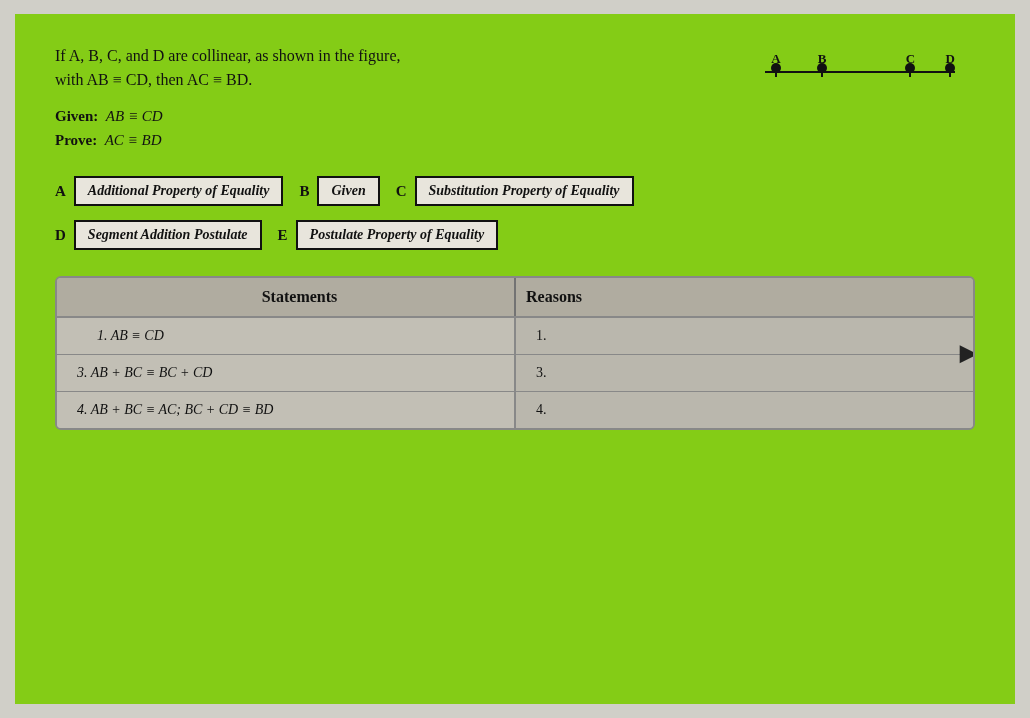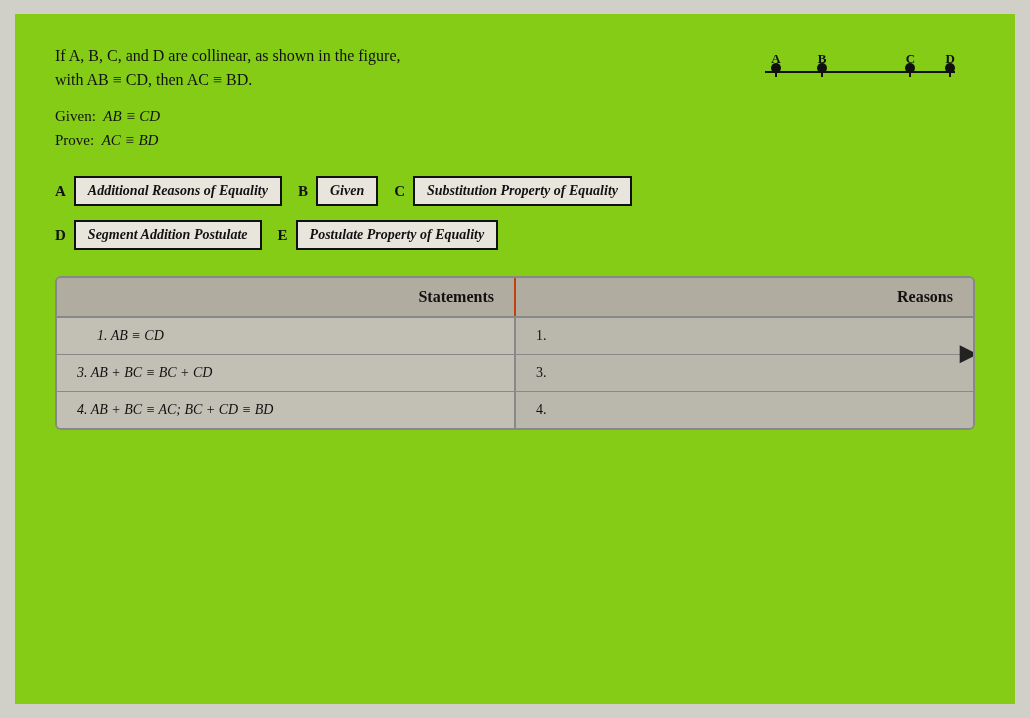--- a/index.html
+++ b/index.html
@@ -136,28 +136,29 @@
       background: #b0aca0;
     }
     .proof-table thead th {
       padding: 10px 20px;
       font-size: 16px;
       font-weight: bold;
       color: #111;
       border-bottom: 2px solid #888;
     }
     .proof-table thead th:first-child {
-      border-right: 2px solid #c2410c;
-      text-align: right;
+      border-right: 2px solid #737373;
+      text-align: center;
       width: 50%;
       padding-left: 48px;
     }
     .proof-table thead th:last-child {
-      text-align: right;
+      text-align: left;
       width: 50%;
+      padding-left: 10px;
     }
     .proof-table tbody tr {
       border-bottom: 1px solid #888;
     }
     .proof-table tbody tr:last-child {
       border-bottom: none;
     }
     .proof-table tbody td {
       padding: 10px 20px;
       font-size: 14px;
@@ -176,21 +177,21 @@
       position: absolute;
       right: -4px;
       top: 50%;
       transform: translateY(-50%);
       font-size: 22px;
       color: #222;
       font-weight: bold;
     }
 
     .italic { font-style: italic; }
-    .bold { font-weight: normal; margin-top: 34px; }
+    .bold { font-weight: bold; margin-top: 34px; }
   </style>
 </head>
 <body>
 
 <div class="page">
 
   <div class="problem-area">
     <div class="problem-text">
       <p>If A, B, C, and D are collinear, as shown in the figure,</p>
       <p>with AB ≡ CD, then AC ≡ BD.</p>
@@ -226,21 +227,21 @@
         <div class="nl-point" style="left: calc(93% - 5px)"></div>
         <div class="nl-tick" style="left: 93%; transform: translateX(-50%)"></div>
       </div>
     </div>
   </div>
 
   <div class="answer-boxes">
 
     <div class="answer-row">
       <span class="answer-label">A</span>
-      <div class="answer-box">Additional Reasons of Equality</div>
+      <div class="answer-box">Additional Property of Equality</div>
       <span class="answer-label" style="margin-left:10px;">B</span>
       <div class="answer-box">Given</div>
       <span class="answer-label" style="margin-left:10px;">C</span>
       <div class="answer-box">Substitution Property of Equality</div>
     </div>
 
     <div class="answer-row">
       <span class="answer-label">D</span>
       <div class="answer-box">Segment Addition Postulate</div>
       <span class="answer-label" style="margin-left:10px;">E</span>

